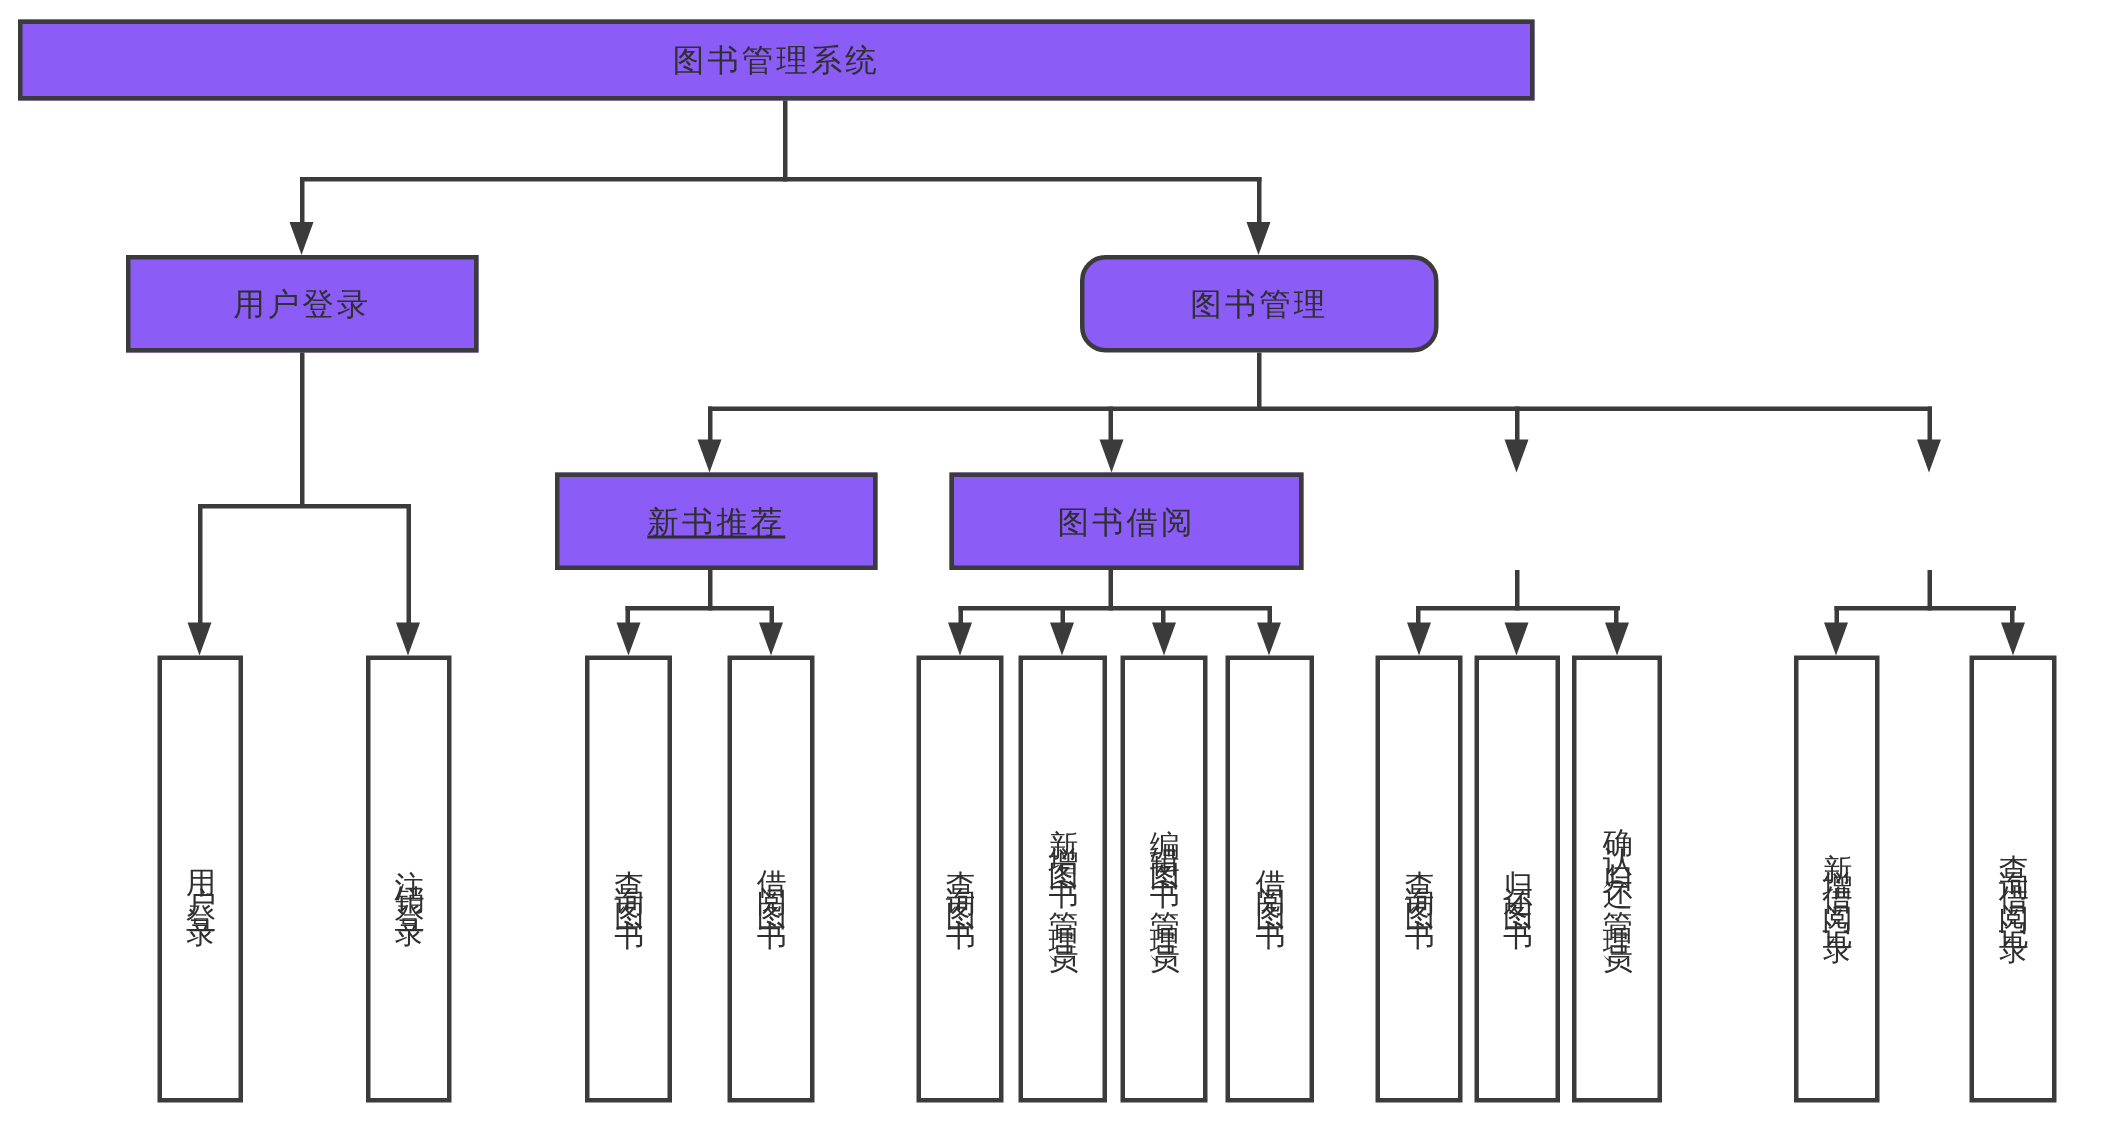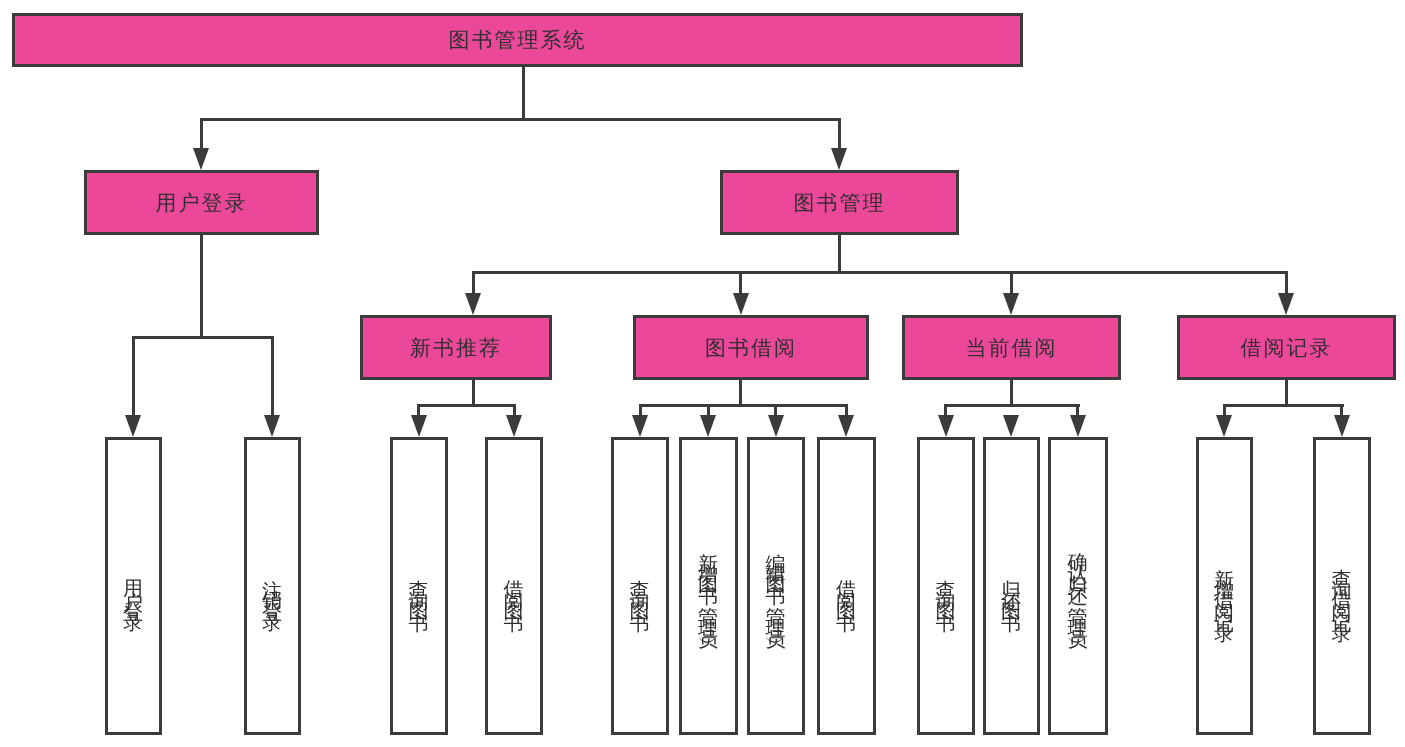--- a/index.html
+++ b/index.html
@@ -2,21 +2,21 @@
 <html><head>
 <meta charset="utf-8">
 <style>
   html,body{margin:0;padding:0;background:#ffffff;}
   .canvas{
     position:relative;width:1405px;height:747px;background:#ffffff;overflow:hidden;
     font-family:"Liberation Sans","DejaVu Sans",sans-serif;color:#2f2f2f;
   }
   
   .hbox{
-    position:absolute;box-sizing:border-box;background:#ec4899;
+    position:absolute;box-sizing:border-box;background:#8b5cf6;
     border:3px solid #3b3b3b;display:flex;align-items:center;justify-content:center;
     font-size:21px;letter-spacing:2px;white-space:nowrap;
   }
   .hbox{height:65px;top:170px;}
   .hbox.root{top:13px;height:54px;font-size:21px;}
   .hbox.lv3{top:315px;}
   
   .leaf{
     position:absolute;box-sizing:border-box;background:#ffffff;
     border:3px solid #3b3b3b;top:437px;height:298px;
@@ -44,35 +44,29 @@
 
 <div class="canvas">
 
   <div class="hbox root" style="left:12px;width:1011px;">
     <span>图书管理系统</span>
   </div>
 
   <div class="hbox" style="left:84px;width:235px;">
     <span>用户登录</span>
   </div>
-  <div class="hbox" style="left:720px;width:239px;">
+  <div class="hbox" style="left:720px;width:239px;border-radius:17px;">
     <span>图书管理</span>
   </div>
 
-  <div class="hbox lv3" style="left:360px;width:192px;">
+  <div class="hbox lv3" style="left:370px;width:215px;text-decoration:underline;">
     <span>新书推荐</span>
   </div>
   <div class="hbox lv3" style="left:633px;width:236px;">
     <span>图书借阅</span>
-  </div>
-  <div class="hbox lv3" style="left:902px;width:219px;">
-    <span>当前借阅</span>
-  </div>
-  <div class="hbox lv3" style="left:1177px;width:219px;">
-    <span>借阅记录</span>
   </div>
 
   <div class="leaf" style="left:105px;width:57px;">
     <span class="vtext">用户登录</span>
   </div>
   <div class="leaf" style="left:244px;width:57px;">
     <span class="vtext">注销登录</span>
   </div>
   <div class="leaf" style="left:390px;width:58px;">
     <span class="vtext">查询图书</span>

